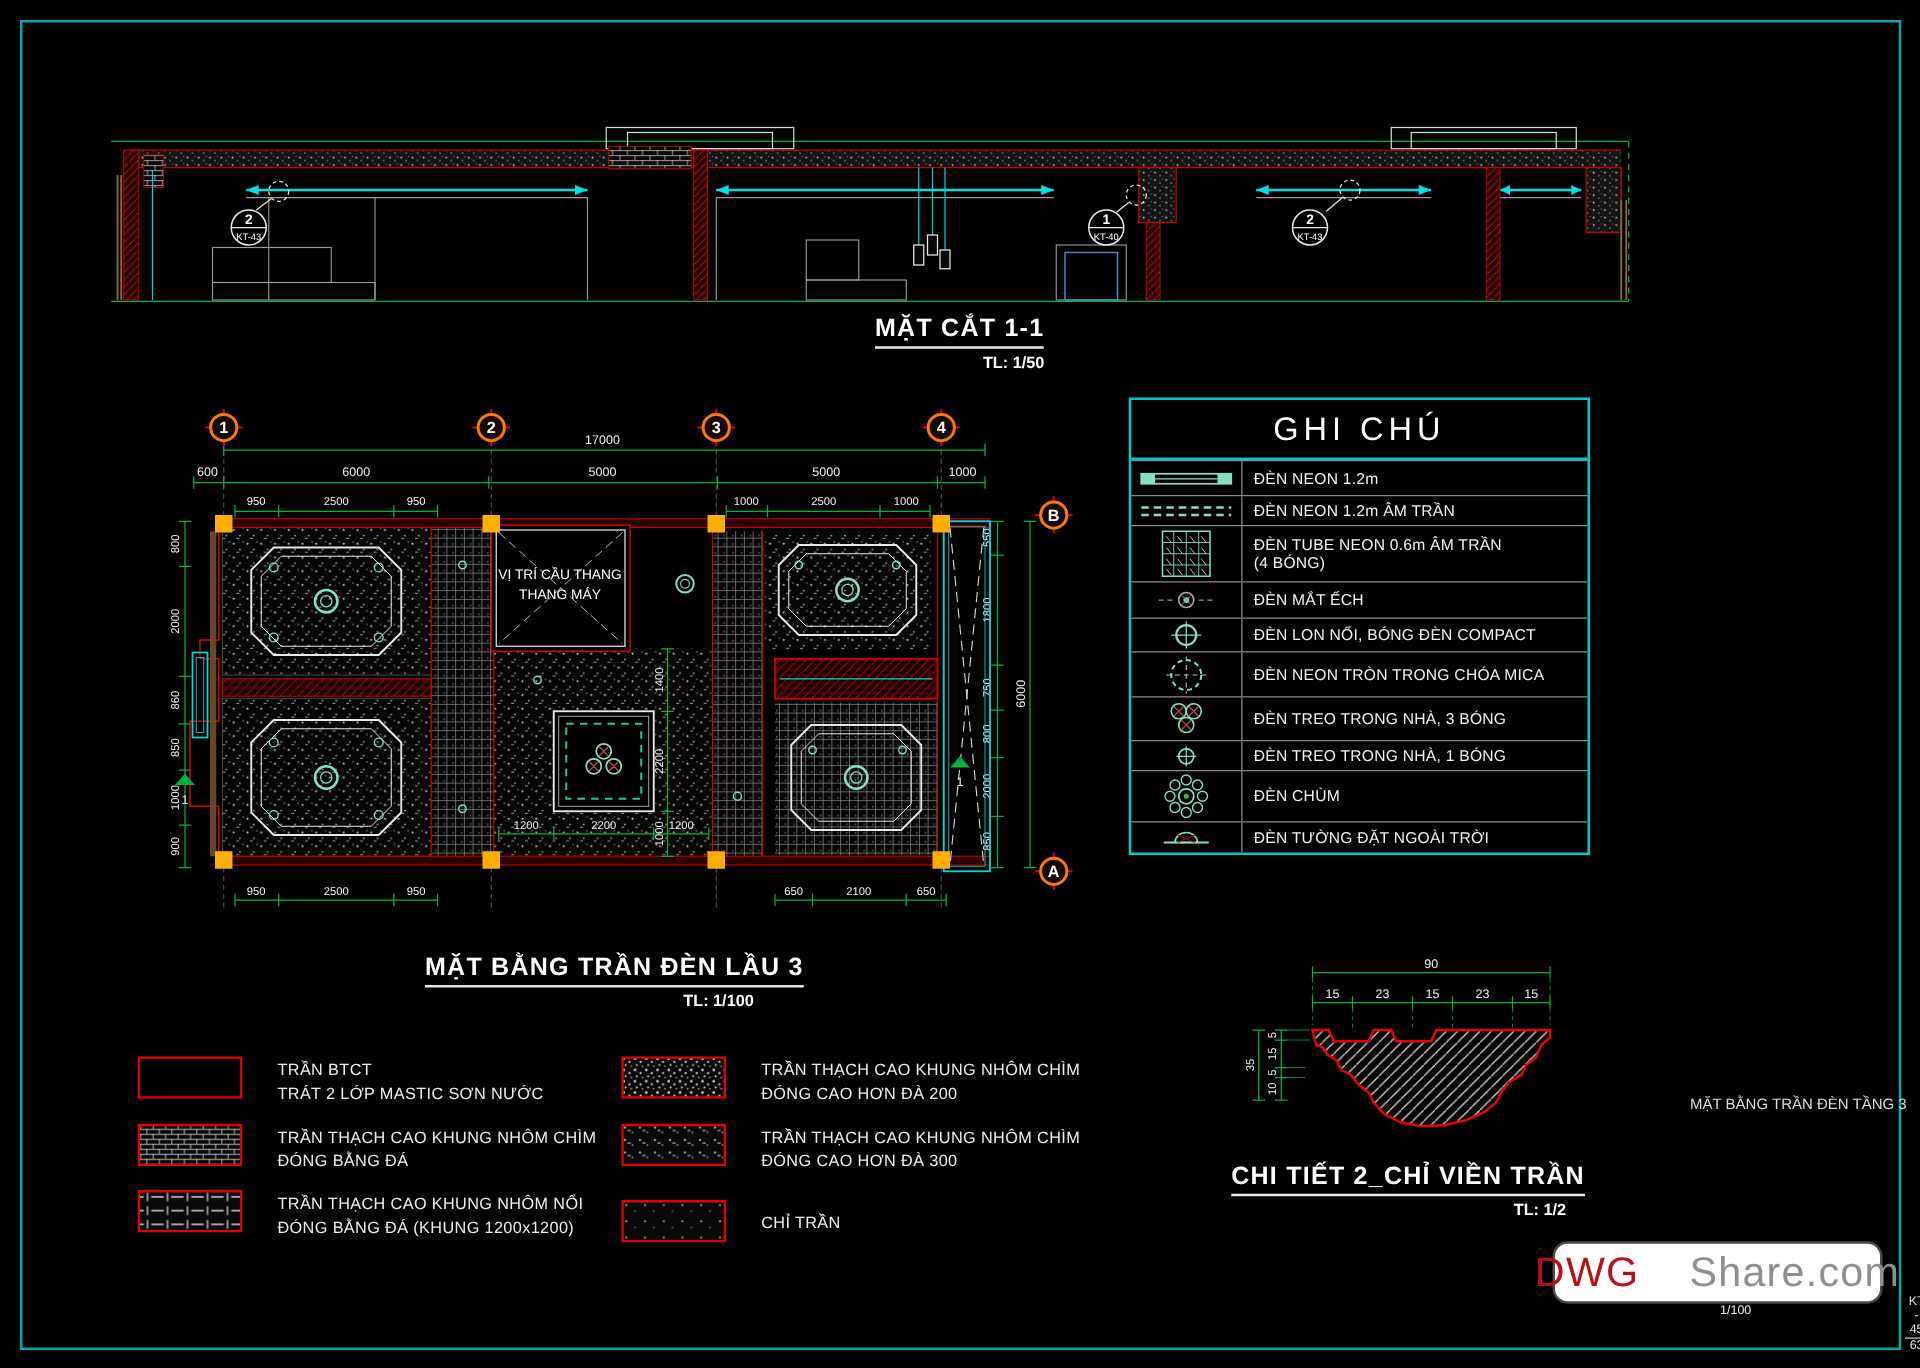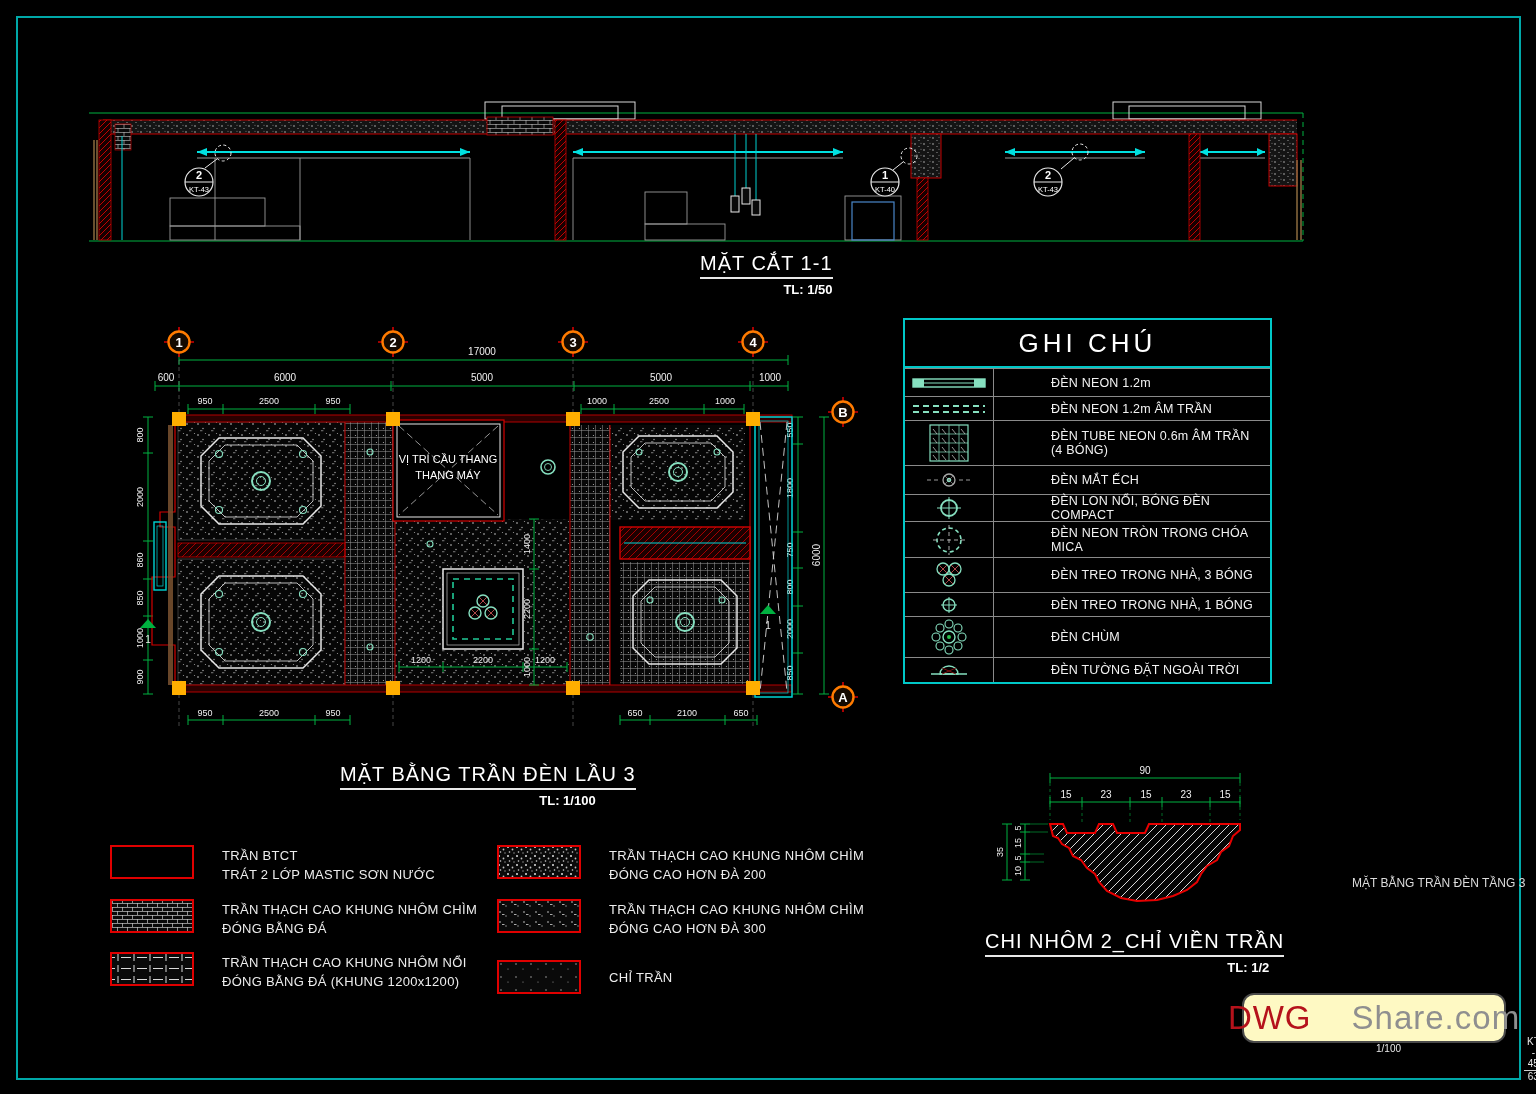--- a/index.html
+++ b/index.html
@@ -1,39 +1,39 @@
 <!DOCTYPE html>
 <html><head>
 <meta charset="utf-8">
 <style>
   html,body{margin:0;padding:0;background:#000;}
   #sheet{position:relative;width:1536px;height:1094px;background:#000;overflow:hidden;
          font-family:"Liberation Sans",sans-serif;color:#fff;}
   .abs{position:absolute;}
   #border-outer{left:16px;top:16px;width:1501px;height:1060px;border:2px solid #00a8a8;}
-  .drawing-title{font-weight:normal;font-size:20px;color:#fff;letter-spacing:1px;
+  .drawing-title{font-weight:bold;font-size:20px;color:#fff;letter-spacing:1px;
                  border-bottom:2px solid #e8e8e8;padding-bottom:2px;white-space:nowrap;}
   .drawing-scale{font-weight:bold;font-size:13px;color:#fff;margin-top:3px;text-align:right;white-space:nowrap;}
   
   #legend{left:903px;top:318px;width:365px;border:2px solid #00c8c8;background:#000;}
   #legend .hdr{height:46px;display:flex;align-items:center;justify-content:center;
                font-size:26px;letter-spacing:4px;color:#fff;border-bottom:2px solid #00c8c8;}
-  #legend .row{display:flex;border-top:1px solid #8a8a8a;gap:48px;}
+  #legend .row{display:flex;border-top:1px solid #8a8a8a;}
   #legend .row:first-of-type{border-top:none;}
   #legend .sym{width:88px;flex:none;display:flex;align-items:center;justify-content:center;
                border-right:1px solid #8a8a8a;}
   #legend .lbl{flex:1;display:flex;flex-direction:column;justify-content:center;
                padding-left:9px;font-size:12.5px;color:#f2f2f2;letter-spacing:.2px;}
   
   .hl-item{display:flex;align-items:flex-start;margin-bottom:14px;}
   .hl-sw{flex:none;margin-right:28px;}
   .hl-tx{font-size:13px;color:#ededed;line-height:1.45;letter-spacing:.3px;padding-top:2px;white-space:nowrap;}
   
   #watermark{left:1242px;top:993px;width:260px;height:46px;border:2px solid #4a4a4a;border-radius:12px;
-             background:#fef9c3;display:flex;align-items:center;justify-content:center;
+             background:#ffffff;display:flex;align-items:center;justify-content:center;
              font-size:33px;letter-spacing:1px;}
   #watermark .p1{color:#b5121b;}
   #watermark .p2{color:#8f8f8f;margin-left:40px;}
   #titleblock{left:1524px;top:1036px;text-align:center;font-size:10px;color:#e8e8e8;}
   #titleblock .tb-top{border-bottom:1px solid #ccc;padding:0 3px 1px;}
   #tb-scale{left:1376px;top:1043px;font-size:10px;color:#e8e8e8;}
   #side-note{left:1352px;top:856px;font-size:12px;color:#dcdcdc;white-space:nowrap;margin-top:20px;}
   svg text{font-family:"Liberation Sans",sans-serif;}
 </style>
 </head>
@@ -706,21 +706,21 @@
       <text x="191" y="36">23</text>
       <text x="230" y="36">15</text>
       <text transform="rotate(-90 26,66)" x="26" y="66" font-size="9">5</text>
       <text transform="rotate(-90 26,81)" x="26" y="81" font-size="9">15</text>
       <text transform="rotate(-90 26,96)" x="26" y="96" font-size="9">5</text>
       <text transform="rotate(-90 26,109)" x="26" y="109" font-size="9">10</text>
       <text transform="rotate(-90 8,90)" x="8" y="90" font-size="9">35</text>
     </g>
   </svg>
   <div class="abs" style="left:985px;top:930px">
-    <div class="drawing-title">CHI NHÔM 2_CHỈ VIỀN TRẦN</div>
+    <div class="drawing-title">CHI TIẾT 2_CHỈ VIỀN TRẦN</div>
     <div class="drawing-scale" style="padding-right:15px">TL: 1/2</div>
   </div>
 
   <div class="abs" id="side-note">MẶT BẰNG TRẦN ĐÈN TẦNG 3</div>
 
   <div class="abs" id="watermark">
     <span class="p1">DWG</span>
       <span class="p2">Share.com</span>
   </div>
 

